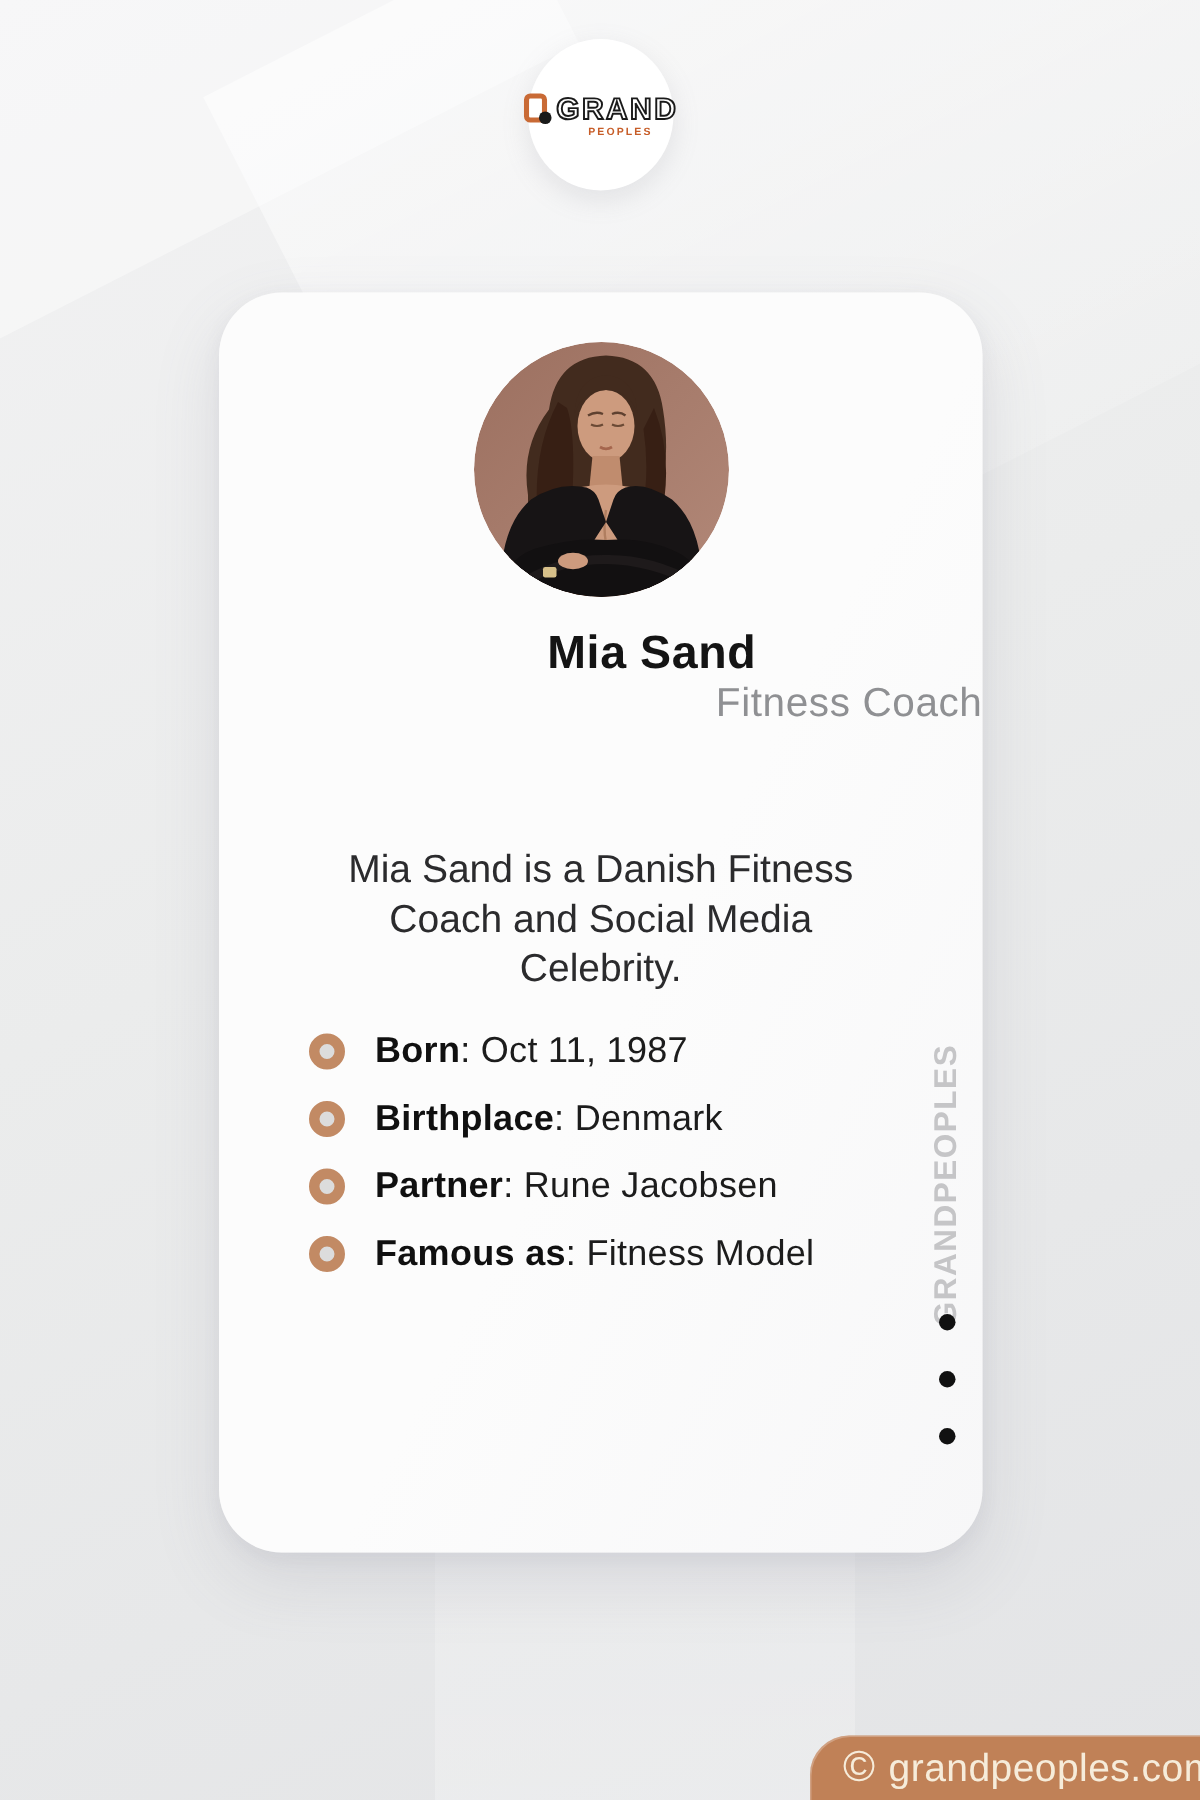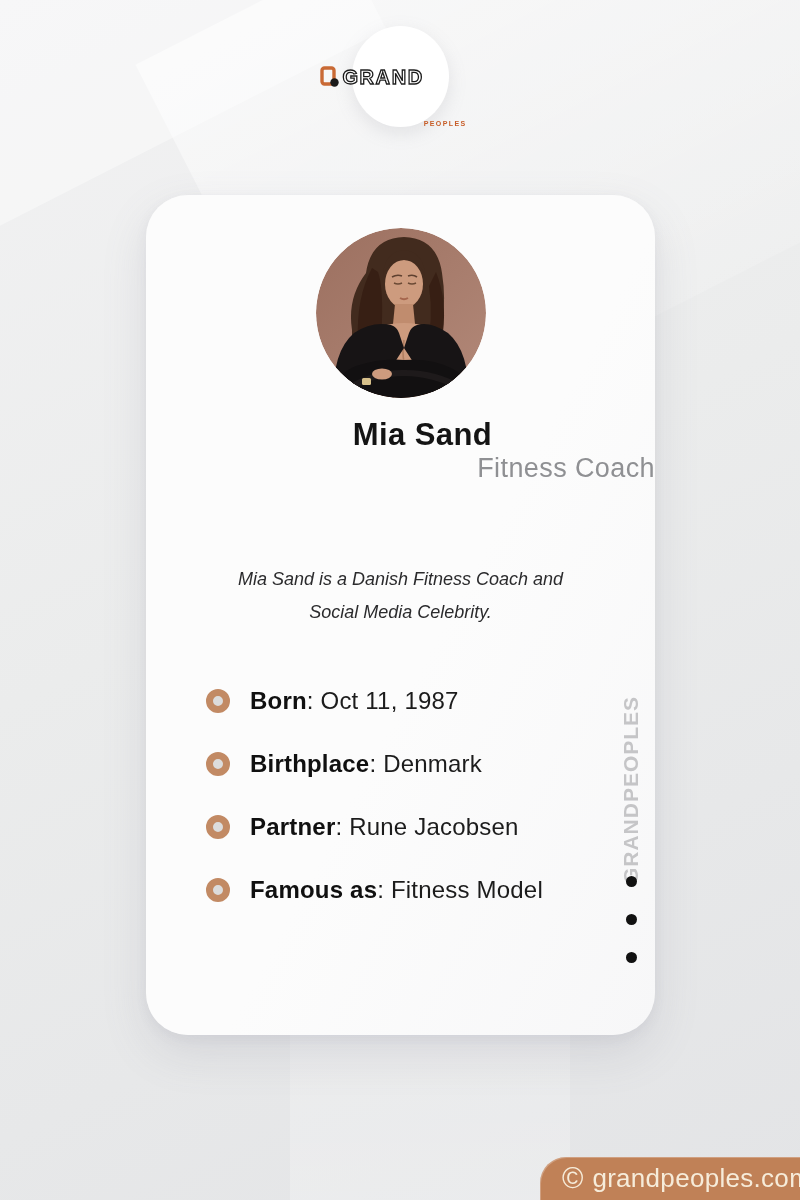--- a/index.html
+++ b/index.html
@@ -27,46 +27,46 @@
   .band1{width:1100px;height:460px;left:180px;top:-210px;transform:rotate(-27deg);
     background:linear-gradient(180deg,rgba(255,255,255,0.55),rgba(255,255,255,0.15));}
   .band2{width:520px;height:240px;left:-160px;top:-80px;transform:rotate(-27deg);
     background:rgba(255,255,255,0.4);}
   .band3{width:280px;height:620px;left:290px;top:600px;
     background:linear-gradient(180deg,rgba(255,255,255,0),rgba(255,255,255,0.25));}
 
   
   .logo-badge{position:absolute;left:352px;top:26px;width:97px;height:101px;border-radius:50%;
     background:#ffffff;box-shadow:0 6px 18px rgba(140,140,150,0.18);
-    display:flex;flex-direction:row;align-items:center;justify-content:center;}
+    display:flex;flex-direction:column;align-items:center;justify-content:center;}
   .logo-row{display:flex;align-items:center;gap:3px;}
   .logo-mark{display:inline-flex;}
   .logo-grand{font-size:20px;font-weight:bold;letter-spacing:1.6px;
     color:#ffffff;-webkit-text-stroke:1.3px #1a1a1a;line-height:1;}
   .logo-peoples{font-size:7px;font-weight:bold;letter-spacing:1.4px;color:var(--logo-peoples);
     align-self:flex-end;margin:1px 14px 0 0;line-height:1;}
 
   
   .card{position:absolute;left:146px;top:195px;width:509px;height:840px;border-radius:42px;
     background:linear-gradient(118deg,#fcfcfc 55%,#f7f7f8 100%);
     box-shadow:0 18px 45px rgba(120,120,135,0.16),0 4px 12px rgba(120,120,135,0.08);}
 
   .photo{position:absolute;left:170px;top:33px;width:170px;height:170px;border-radius:50%;overflow:hidden;}
   .photo svg{display:block;width:170px;height:170px;}
 
-  .name{position:absolute;top:222px;left:4px;width:100%;text-align:center;
+  .name{position:absolute;top:222px;left:16px;width:100%;text-align:center;
     font-size:31px;font-weight:bold;letter-spacing:0.4px;color:var(--name-color);padding-left:36px;}
   .role{position:absolute;top:258px;left:0;width:100%;text-align:right;
     font-size:27px;color:var(--muted);letter-spacing:0.4px;}
 
   .desc{position:absolute;top:368px;left:50%;transform:translateX(-50%);width:372px;
-    text-align:center;font-size:18px;line-height:33px;color:var(--desc-color);font-style:italic;}
+    text-align:center;font-size:26px;line-height:33px;color:var(--desc-color);}
 
   .facts{position:absolute;top:492px;left:60px;list-style:none;
-    display:flex;flex-direction:column;gap:35px;}
+    display:flex;flex-direction:column;gap:17px;}
   .fact-row{display:flex;align-items:center;gap:20px;font-size:24px;color:#1c1c1c;}
   .bullet{width:24px;height:24px;border-radius:50%;flex:0 0 24px;
     border:7px solid var(--accent);background:var(--accent-hole);}
   .fact-text b{color:#101010;}
   .fact-text{white-space:nowrap;letter-spacing:0.2px;}
 
   
   .watermark{position:absolute;left:631px;top:790px;transform:translate(-50%,-50%) rotate(-90deg);
     font-size:21px;font-weight:bold;letter-spacing:1px;color:var(--watermark);white-space:nowrap;}
   .dots{position:absolute;left:626px;top:876px;display:flex;flex-direction:column;gap:27px;}

